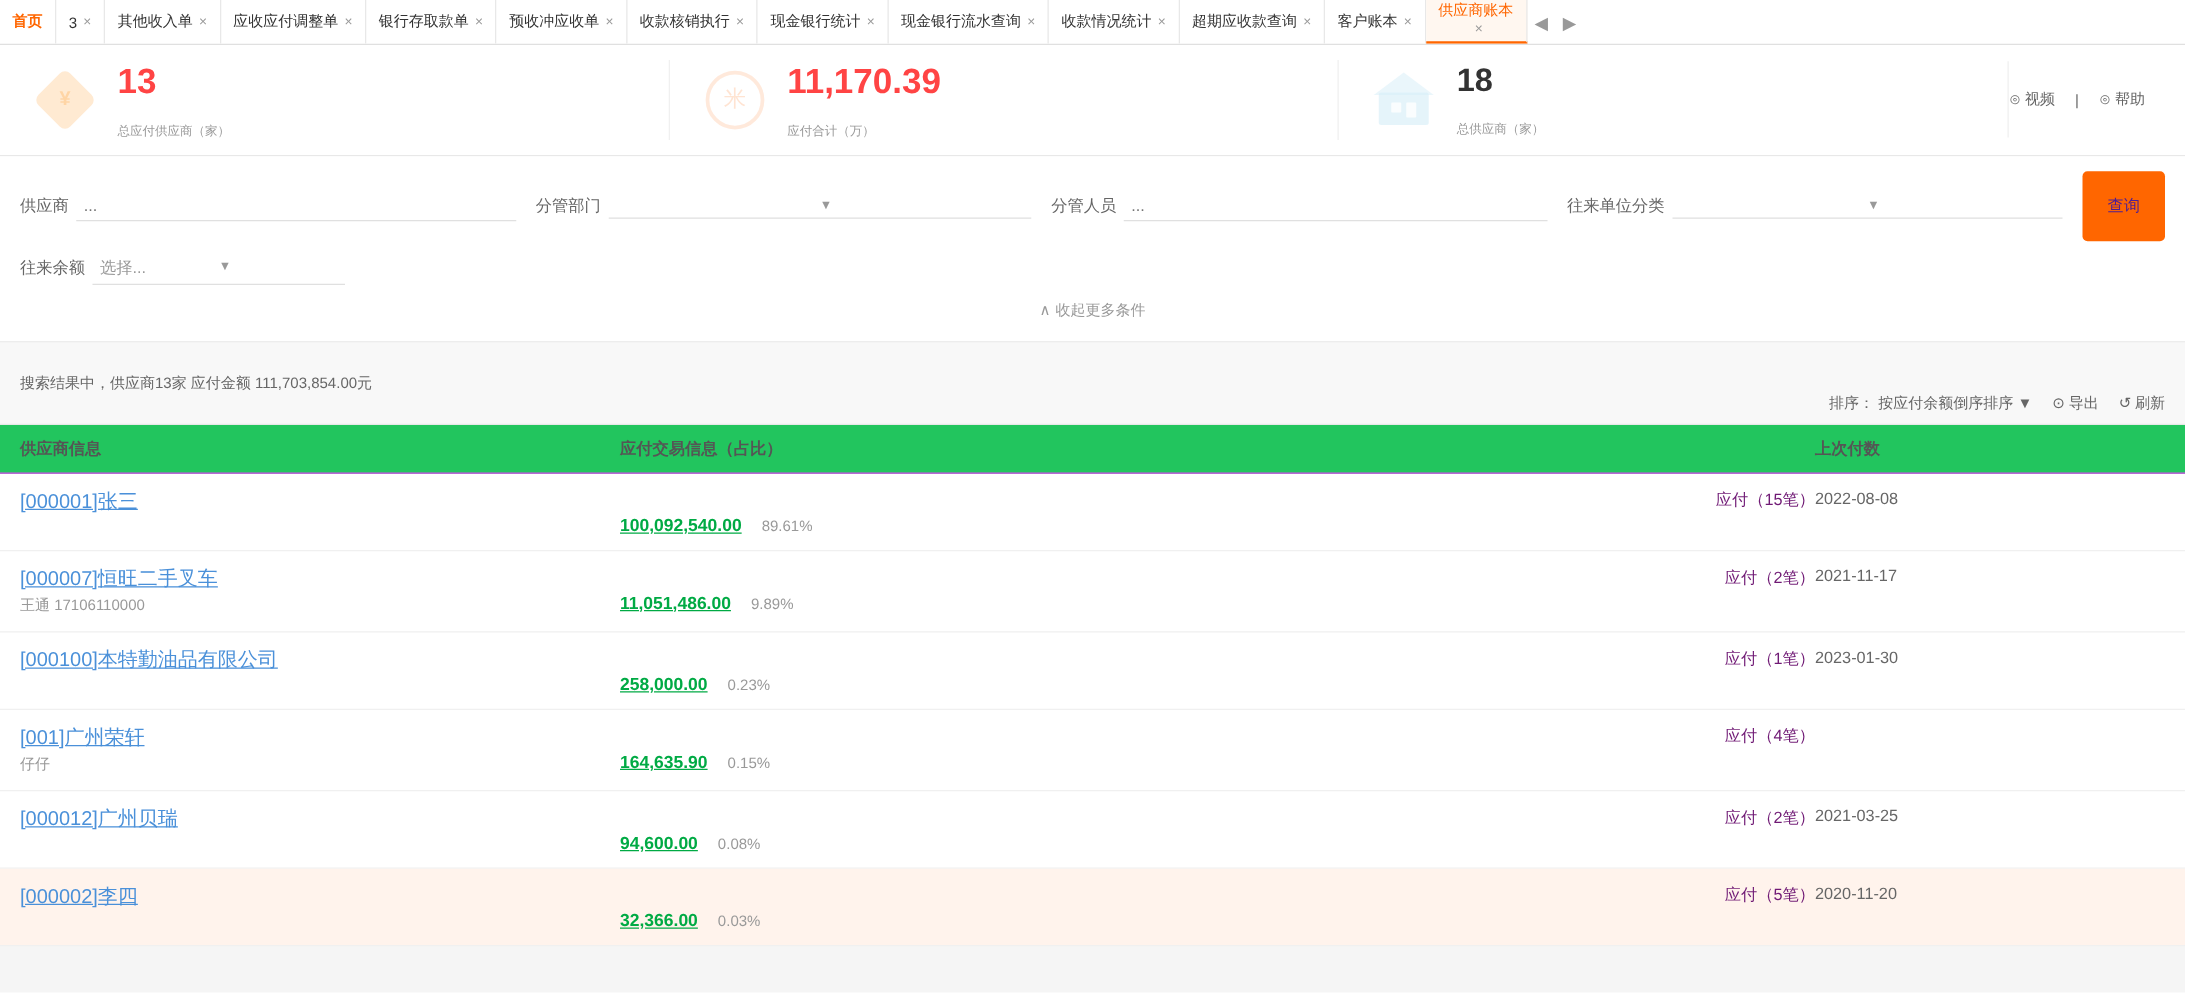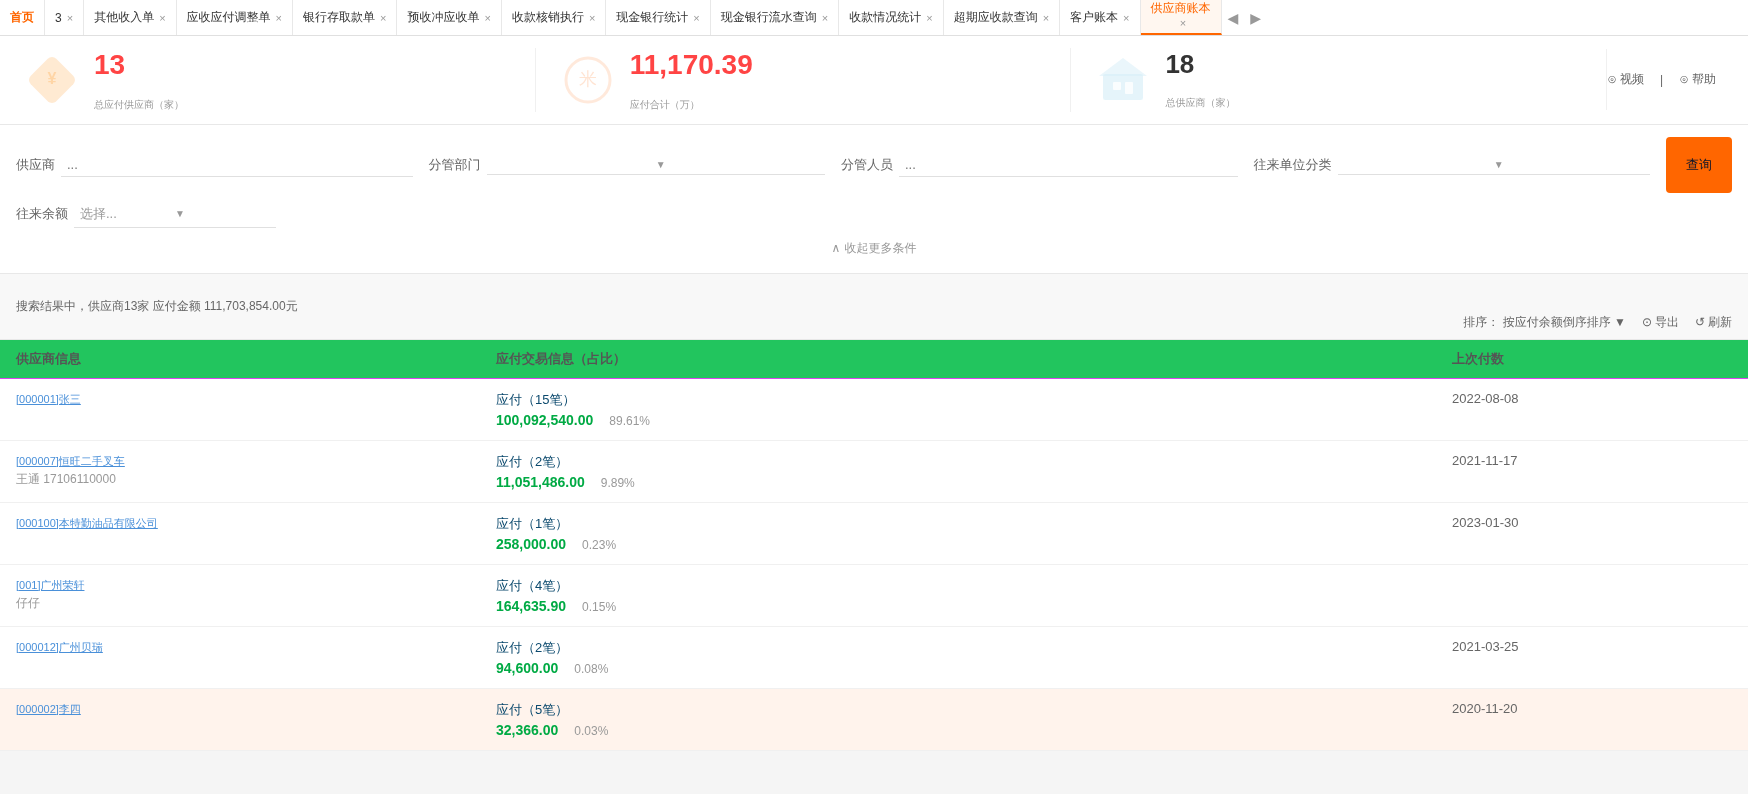--- a/index.html
+++ b/index.html
@@ -104,21 +104,21 @@
       align-items: center;
       flex: 1;
       border-bottom: 1px solid #e0e0e0;
       padding: 4px 6px;
       cursor: pointer;
     }
     .filter-select span { flex: 1; color: #999; font-size: 13px; }
     .filter-select .arrow { color: #999; font-size: 10px; }
     .query-btn {
       background: #ff6600;
-      color: #0f172a;
+      color: #4c1d95;
       border: none;
       padding: 19px 20px;
       border-radius: 4px;
       cursor: pointer;
       font-size: 13px;
       white-space: nowrap;
     }
     .collapse-btn {
       display: flex;
       align-items: center;
@@ -175,26 +175,26 @@
       grid-template-columns: 480px 1fr 280px;
       padding: 12px 16px;
       border-bottom: 1px solid #f0f0f0;
       align-items: start;
     }
     .table-row.highlighted { background: #fff3ec; }
     .supplier-link {
       color: #4a90d9;
       text-decoration: underline;
       cursor: pointer;
-      font-size: 11px;
+      font-size: 16px;
     }
     .supplier-sub { font-size: 12px; color: #999; margin-top: 2px; }
     .transaction-info { font-size: 13px; }
-    .transaction-label { color: #0c4a6e; }
-    .transaction-amount { color: #00aa44; font-size: 14px; font-weight: bold; margin-top: 3px; }
+    .transaction-label { color: #701a75; text-align: right; }
+    .transaction-amount { color: #00aa44; font-size: 14px; font-weight: bold; margin-top: 3px; text-decoration: underline; }
     .transaction-percent { color: #999; font-size: 12px; margin-left: 16px; }
     .transaction-row { display: flex; align-items: baseline; gap: 0; }
     .last-payment { font-size: 13px; color: #666; }
 
     
     ::-webkit-scrollbar { width: 6px; height: 6px; }
     ::-webkit-scrollbar-track { background: #f0f0f0; }
     ::-webkit-scrollbar-thumb { background: #ccc; border-radius: 3px; }
 
     .svg-icon { opacity: 0.35; }

